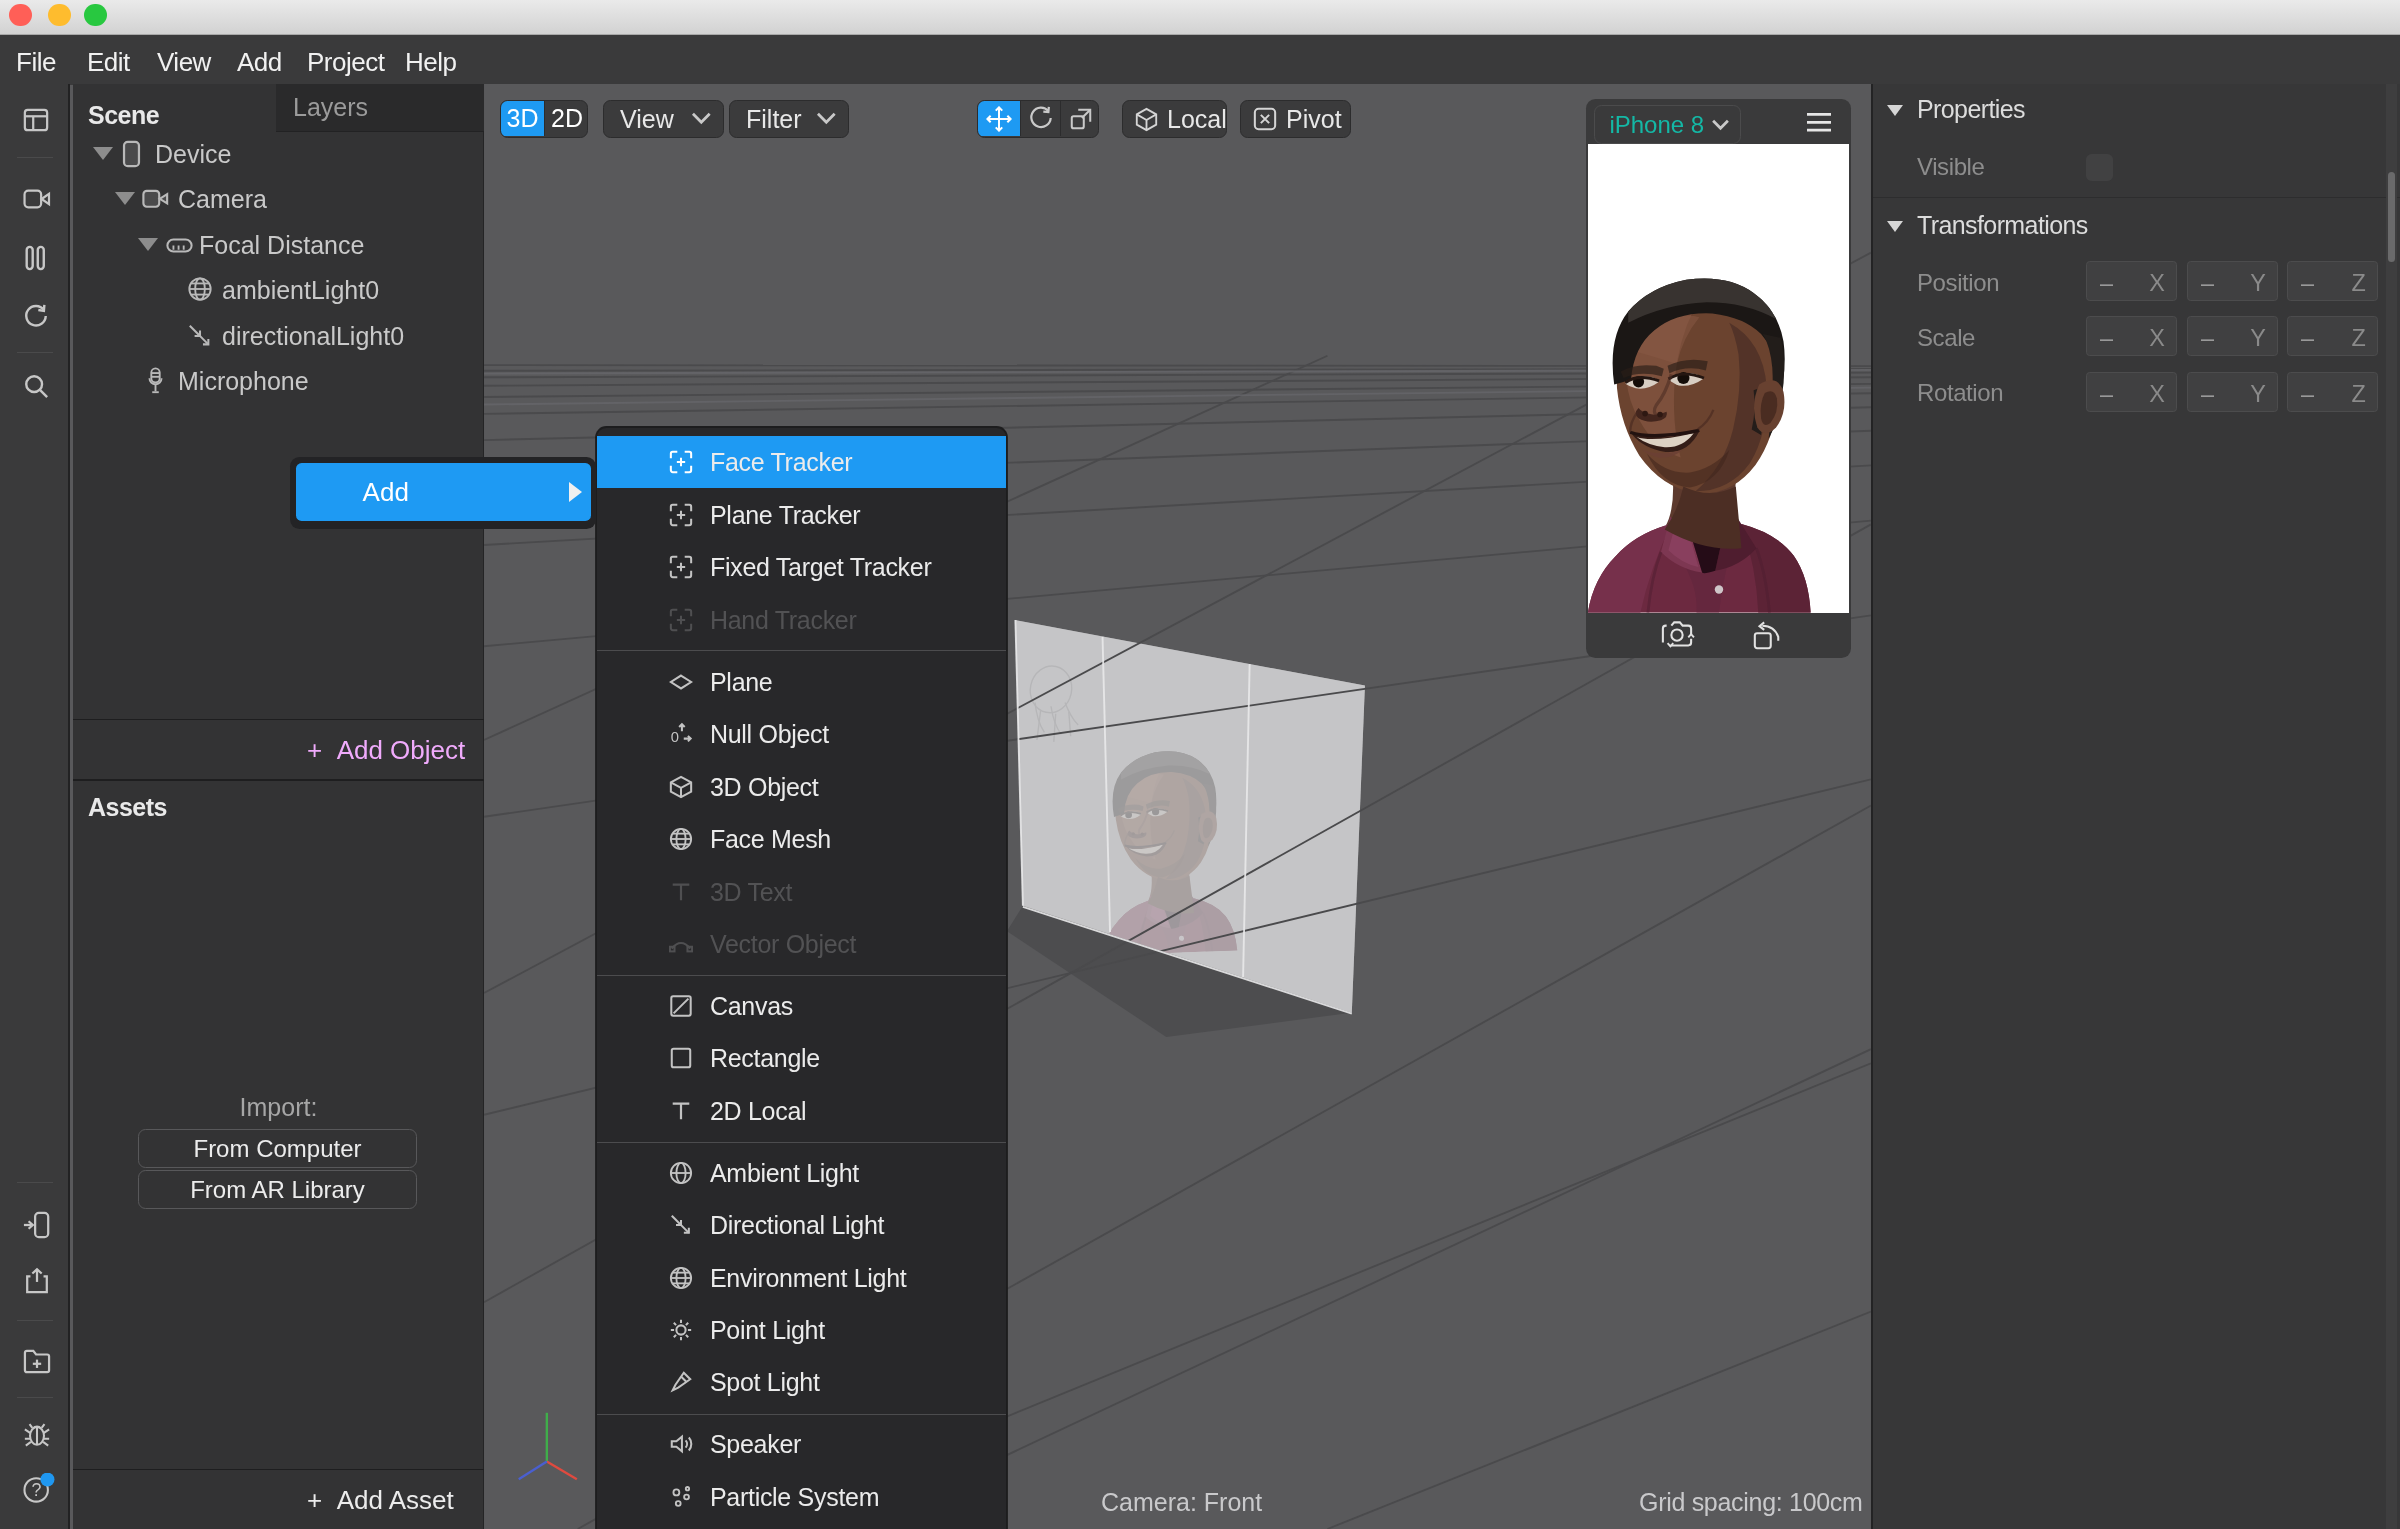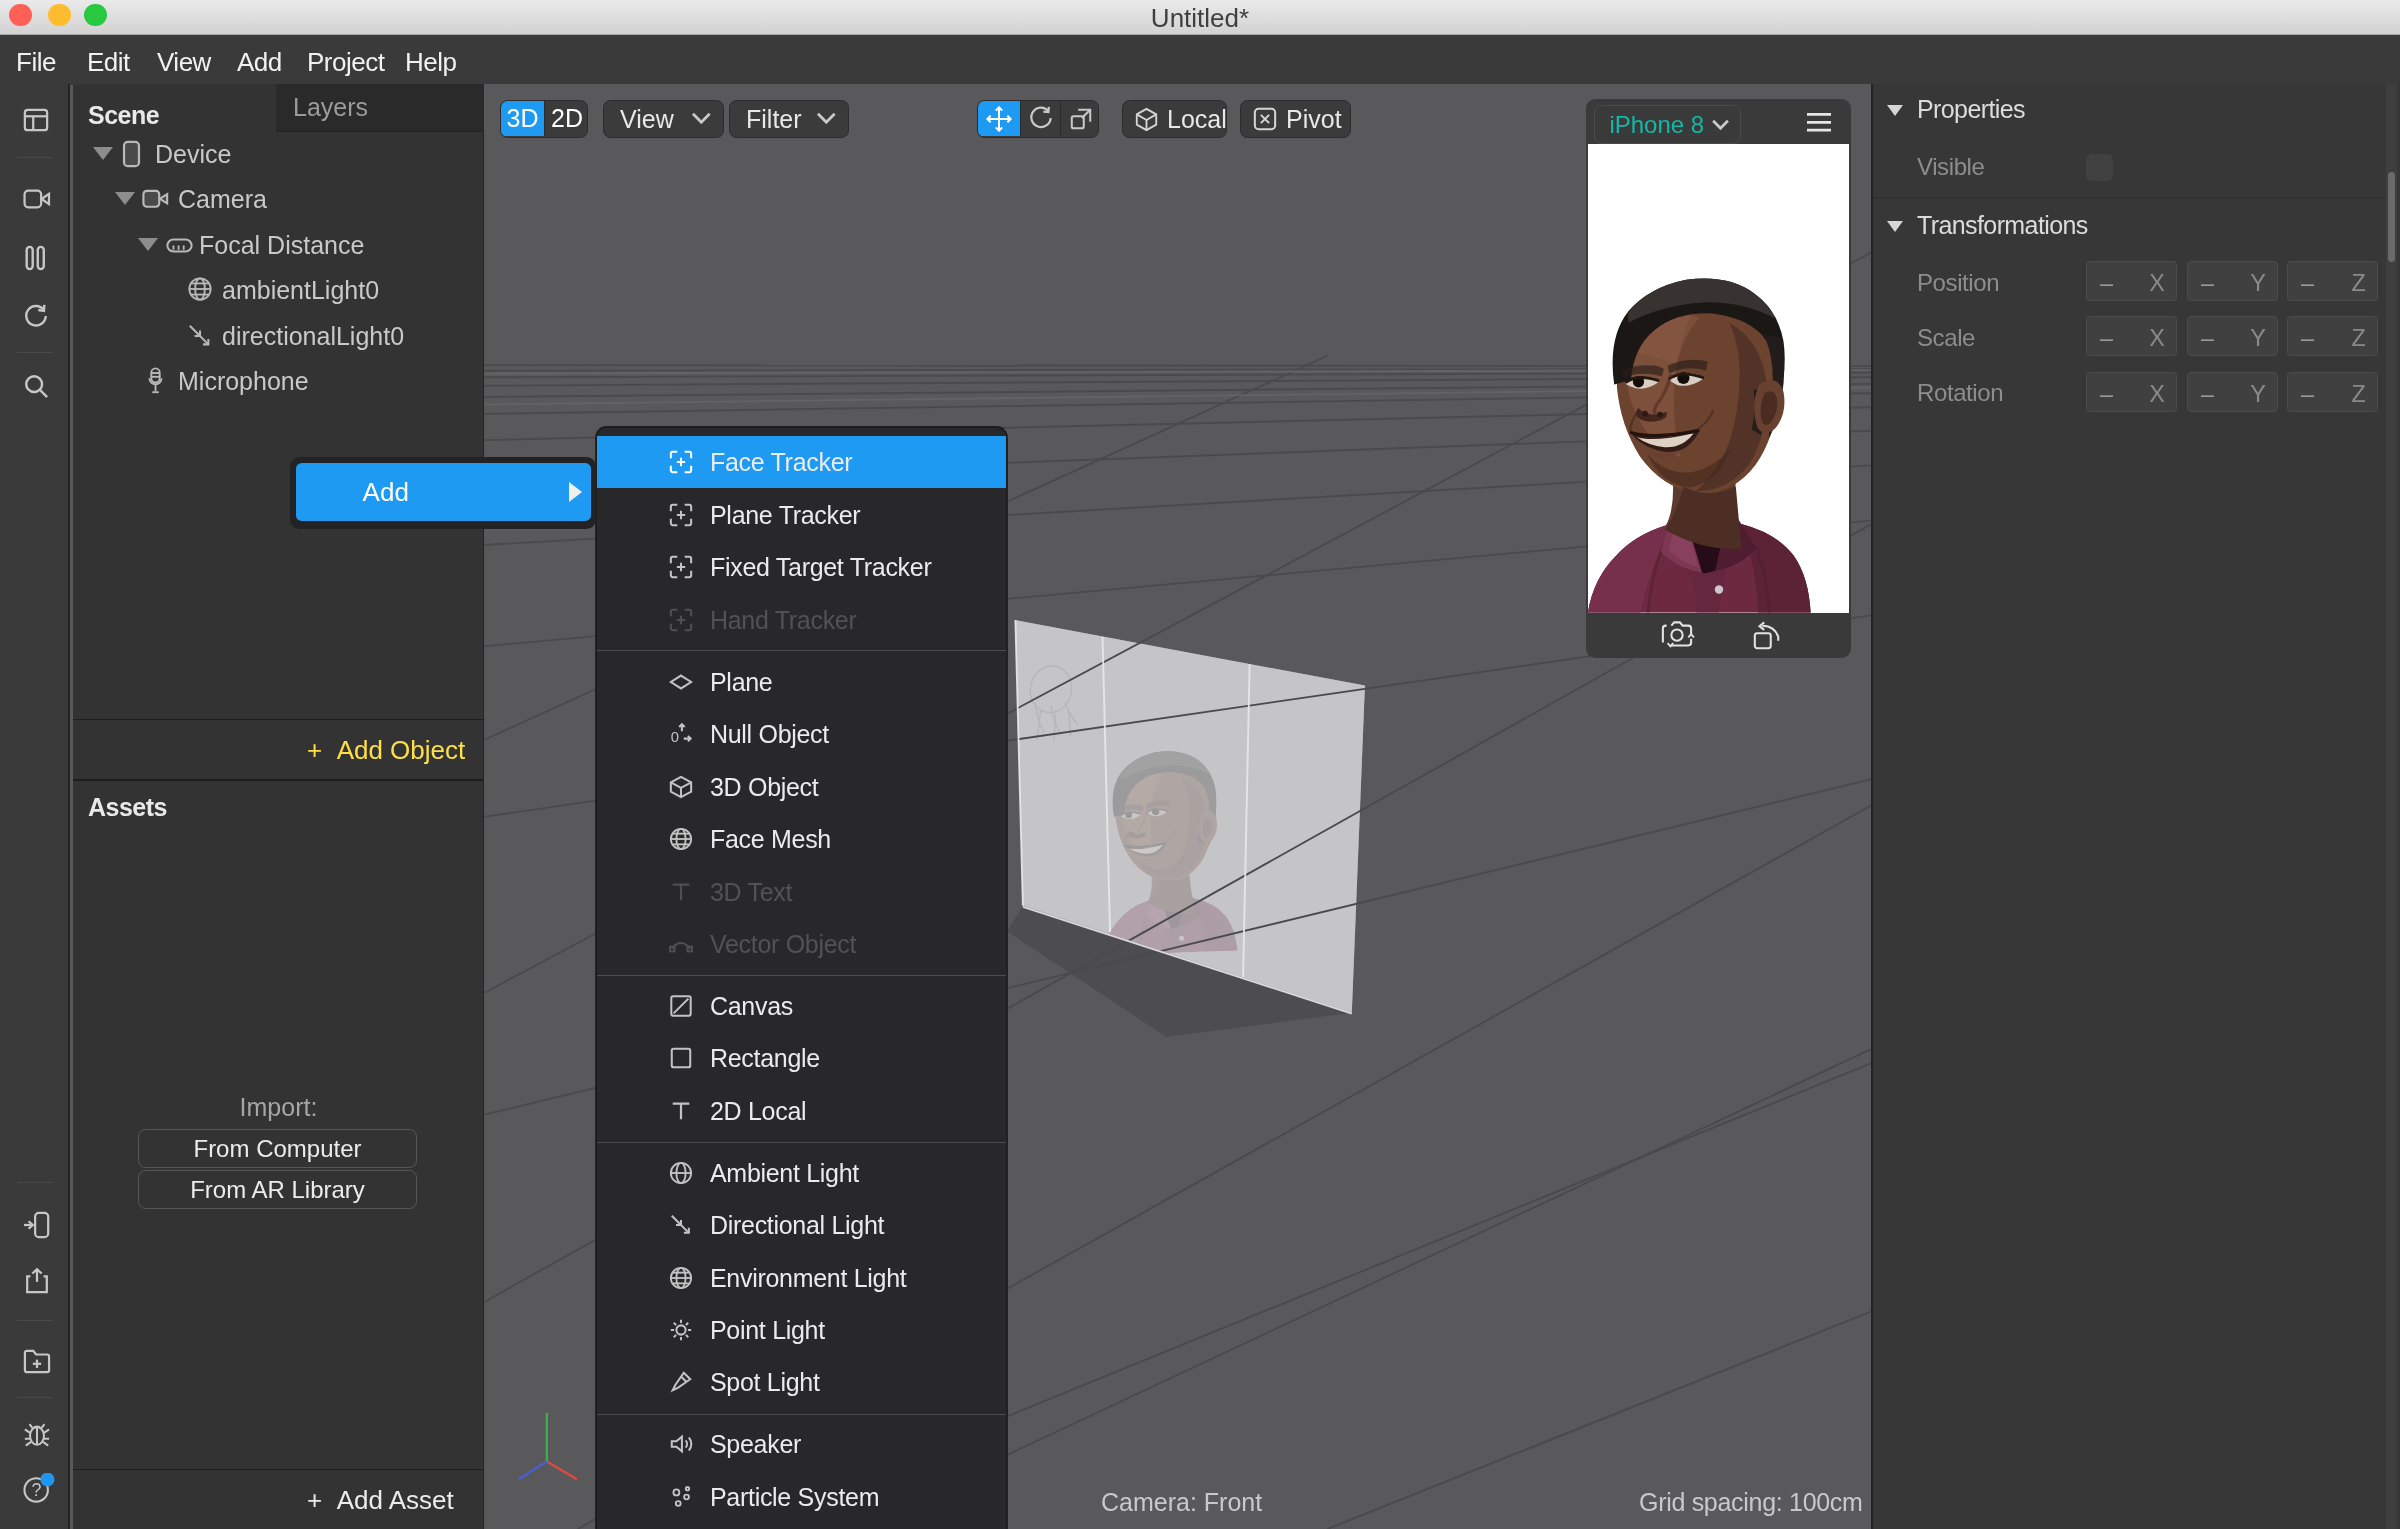--- a/index.html
+++ b/index.html
@@ -21,21 +21,21 @@
   
   #scene{position:absolute;left:73px;top:84px;width:411px;height:1445px;background:#333334;border-right:1.9px solid #242425;}
   #laytab{position:absolute;left:203px;top:0;width:208px;height:48px;background:#2a2a2b;
     border-bottom:1.9px solid #222223;color:#9b9b9b;}
   #laytab span{position:absolute;top:9.4px;font-size:25px;}
   .panelhead{font-weight:bold;color:#e9e9e9;font-size:25px;letter-spacing:-0.5px;}
   .treerow{position:absolute;height:45px;color:#c9c9c9;font-size:25px;white-space:nowrap;width:411px;}
   .tri{display:inline-block;width:0;height:0;border-left:10.3px solid transparent;
     border-right:10.3px solid transparent;border-top:13px solid #8d8d8d;}
   #addobj{position:absolute;left:0;top:635px;width:411px;height:62px;border-top:1.9px solid #1e1e1f;
-    border-bottom:2.8px solid #1e1e1f;color:#fde047;font-size:26px;}
+    border-bottom:2.8px solid #1e1e1f;color:#f0abfc;font-size:26px;}
   #assets{position:absolute;left:15px;top:709px;}
   #importlbl{position:absolute;left:0;top:1009px;width:411px;text-align:center;color:#a6a6a6;font-size:25px;}
   .impbtn{position:absolute;left:65px;width:279px;height:39px;border:1.9px solid #58585a;border-radius:7.5px;
     color:#ececec;font-size:24px;text-align:center;line-height:37px;}
   #addasset{position:absolute;left:0;top:1385px;width:411px;height:60px;border-top:1.9px solid #1e1e1f;
     color:#ececec;font-size:26px;}
   .pluslbl{position:absolute;left:300px;top:15px;width:187px;}
   
   #viewport{position:absolute;left:484px;top:84px;width:1387px;height:1445px;background:#59595b;overflow:hidden;}
   #vpsvg{position:absolute;left:0;top:0;}
@@ -77,21 +77,20 @@
   .smrow svg{position:absolute;left:72px;top:14px;}
   .smsep{position:absolute;left:0;width:409px;border-top:1.9px solid #4c4c4e;}
 </style>
 </head>
 <body>
 
 <div id="titlebar">
   <div class="tl" style="left:9.4px;background:#ff5f57;"></div>
   <div class="tl" style="left:48px;background:#febc2e;"></div>
   <div class="tl" style="left:84px;background:#28c840;"></div>
-  <div id="title">Untitled*</div>
 </div>
 
 <div id="menubar">
   <span style="left:16px;">File</span>
   <span style="left:87px;">Edit</span>
   <span style="left:157px;">View</span>
   <span style="left:237px;">Add</span>
   <span style="left:307px;">Project</span>
   <span style="left:405px;">Help</span>
 </div>

